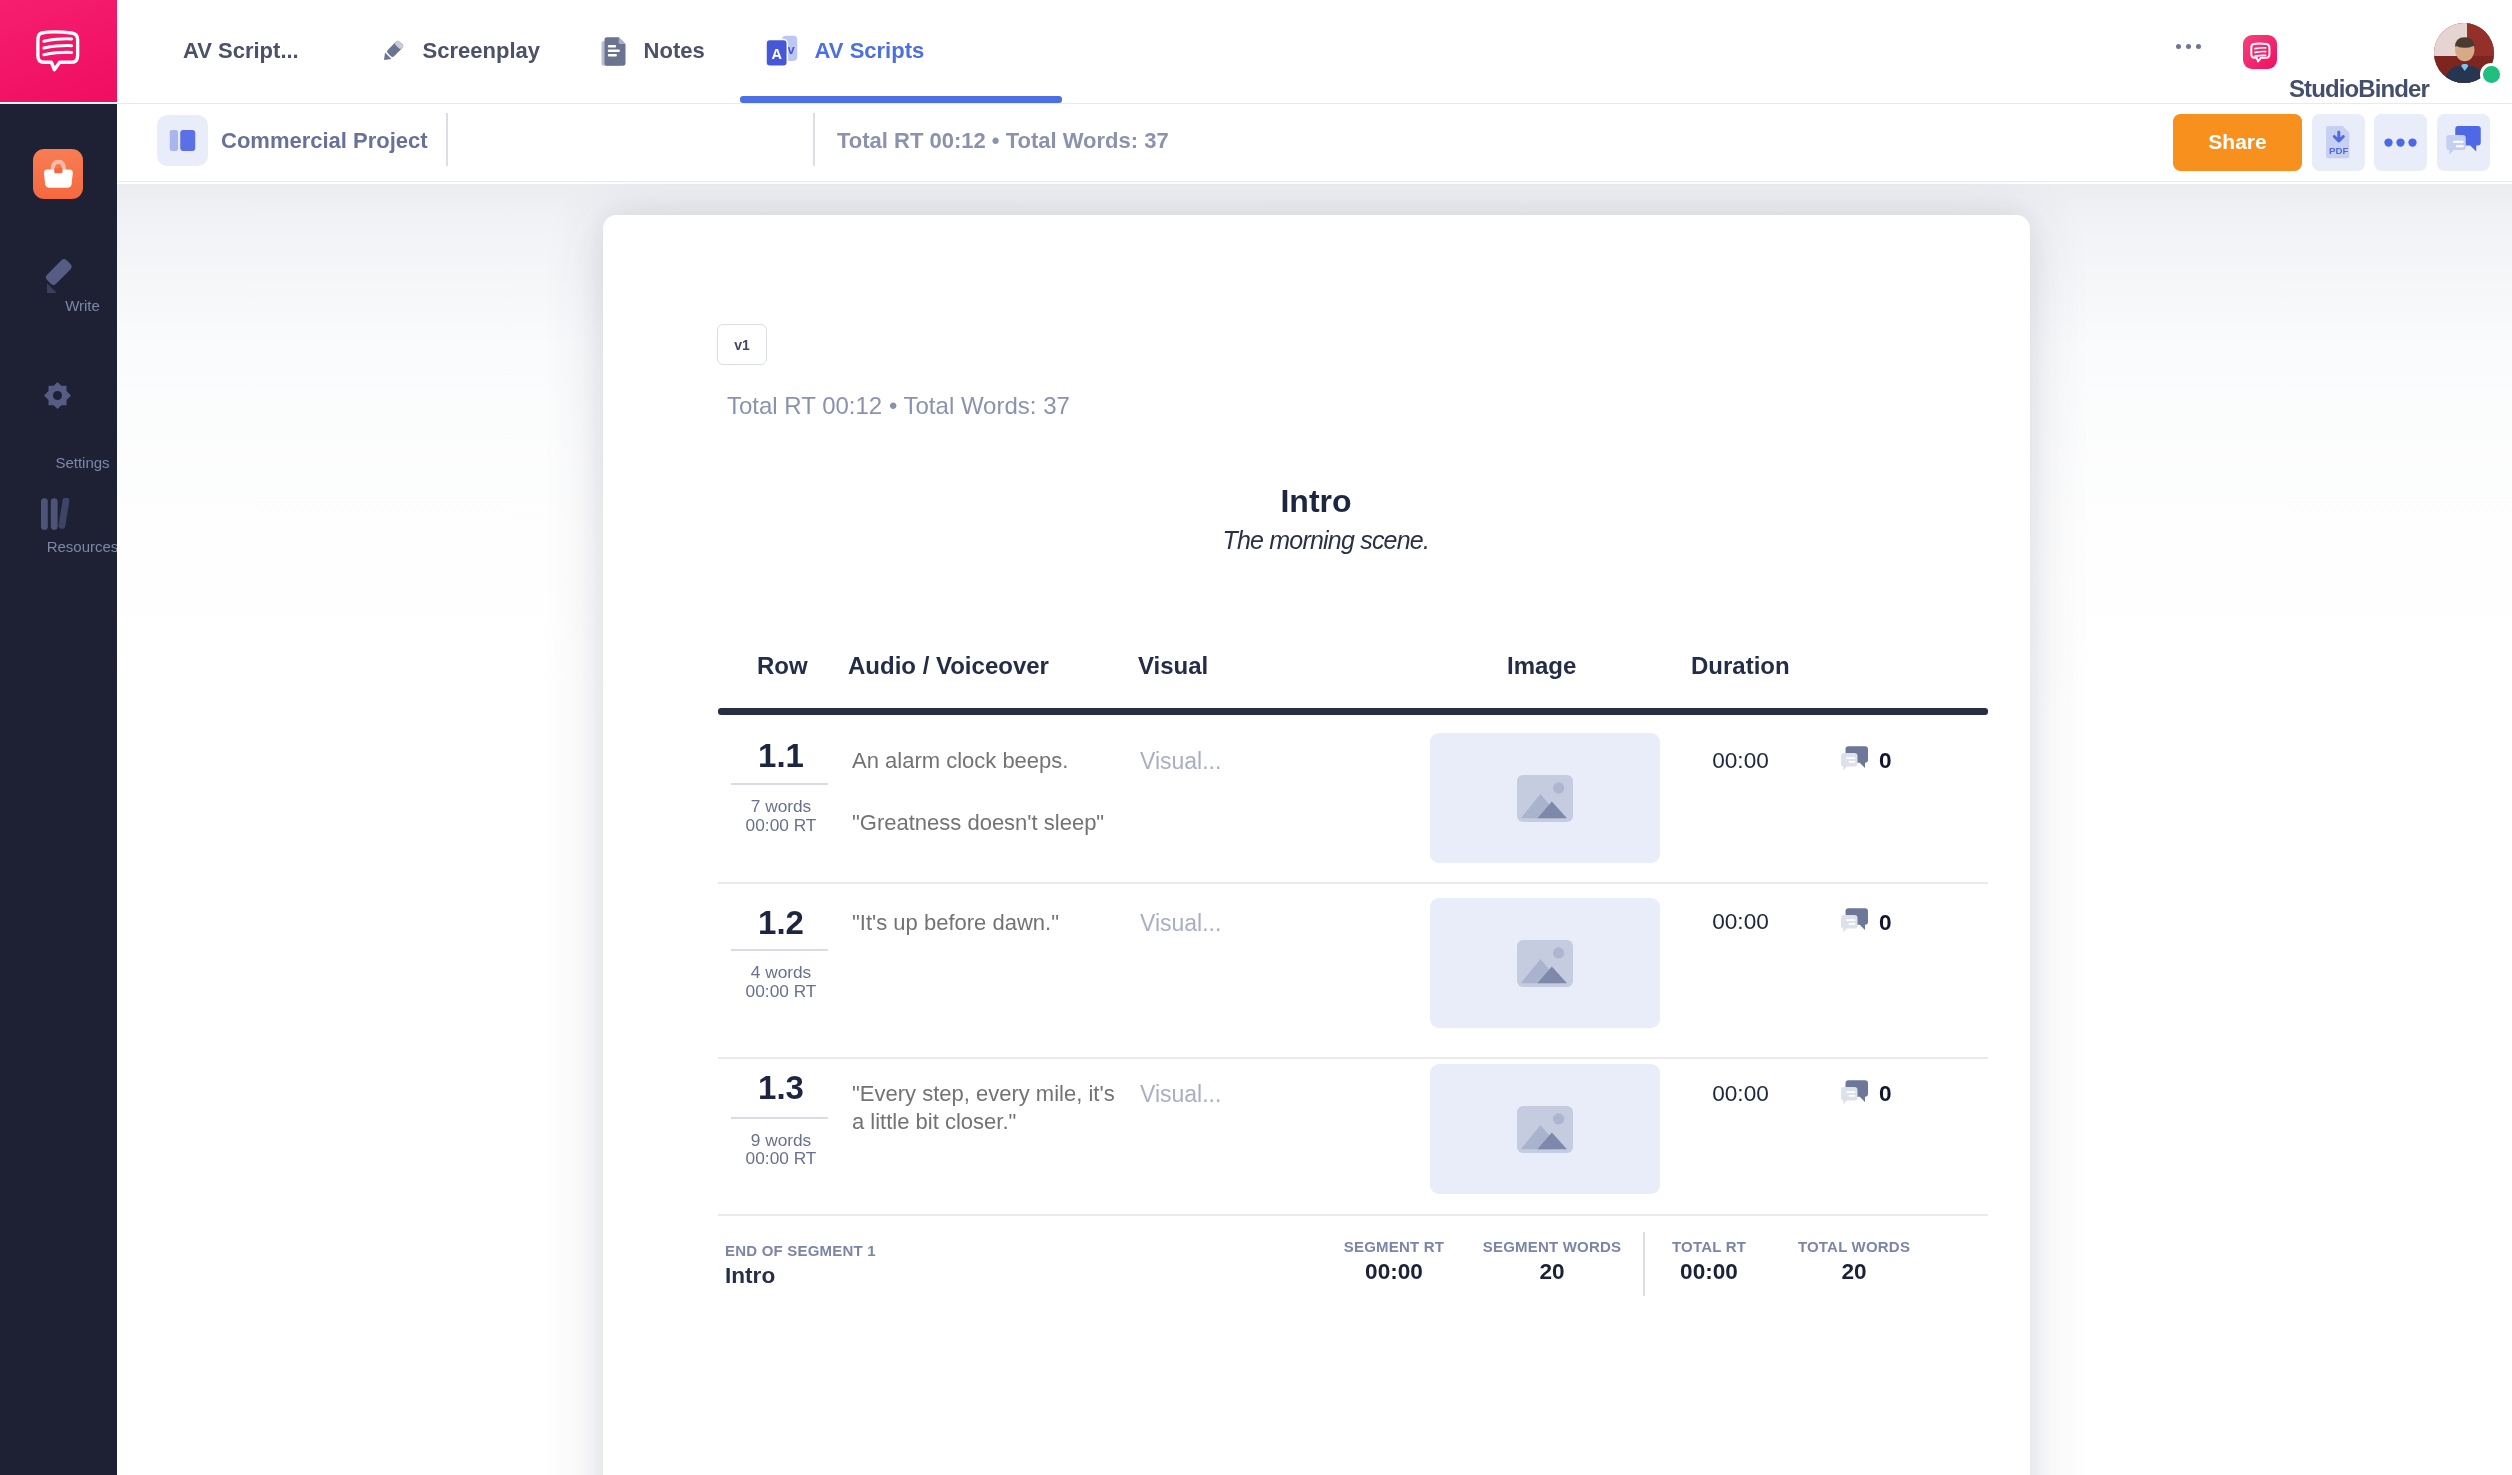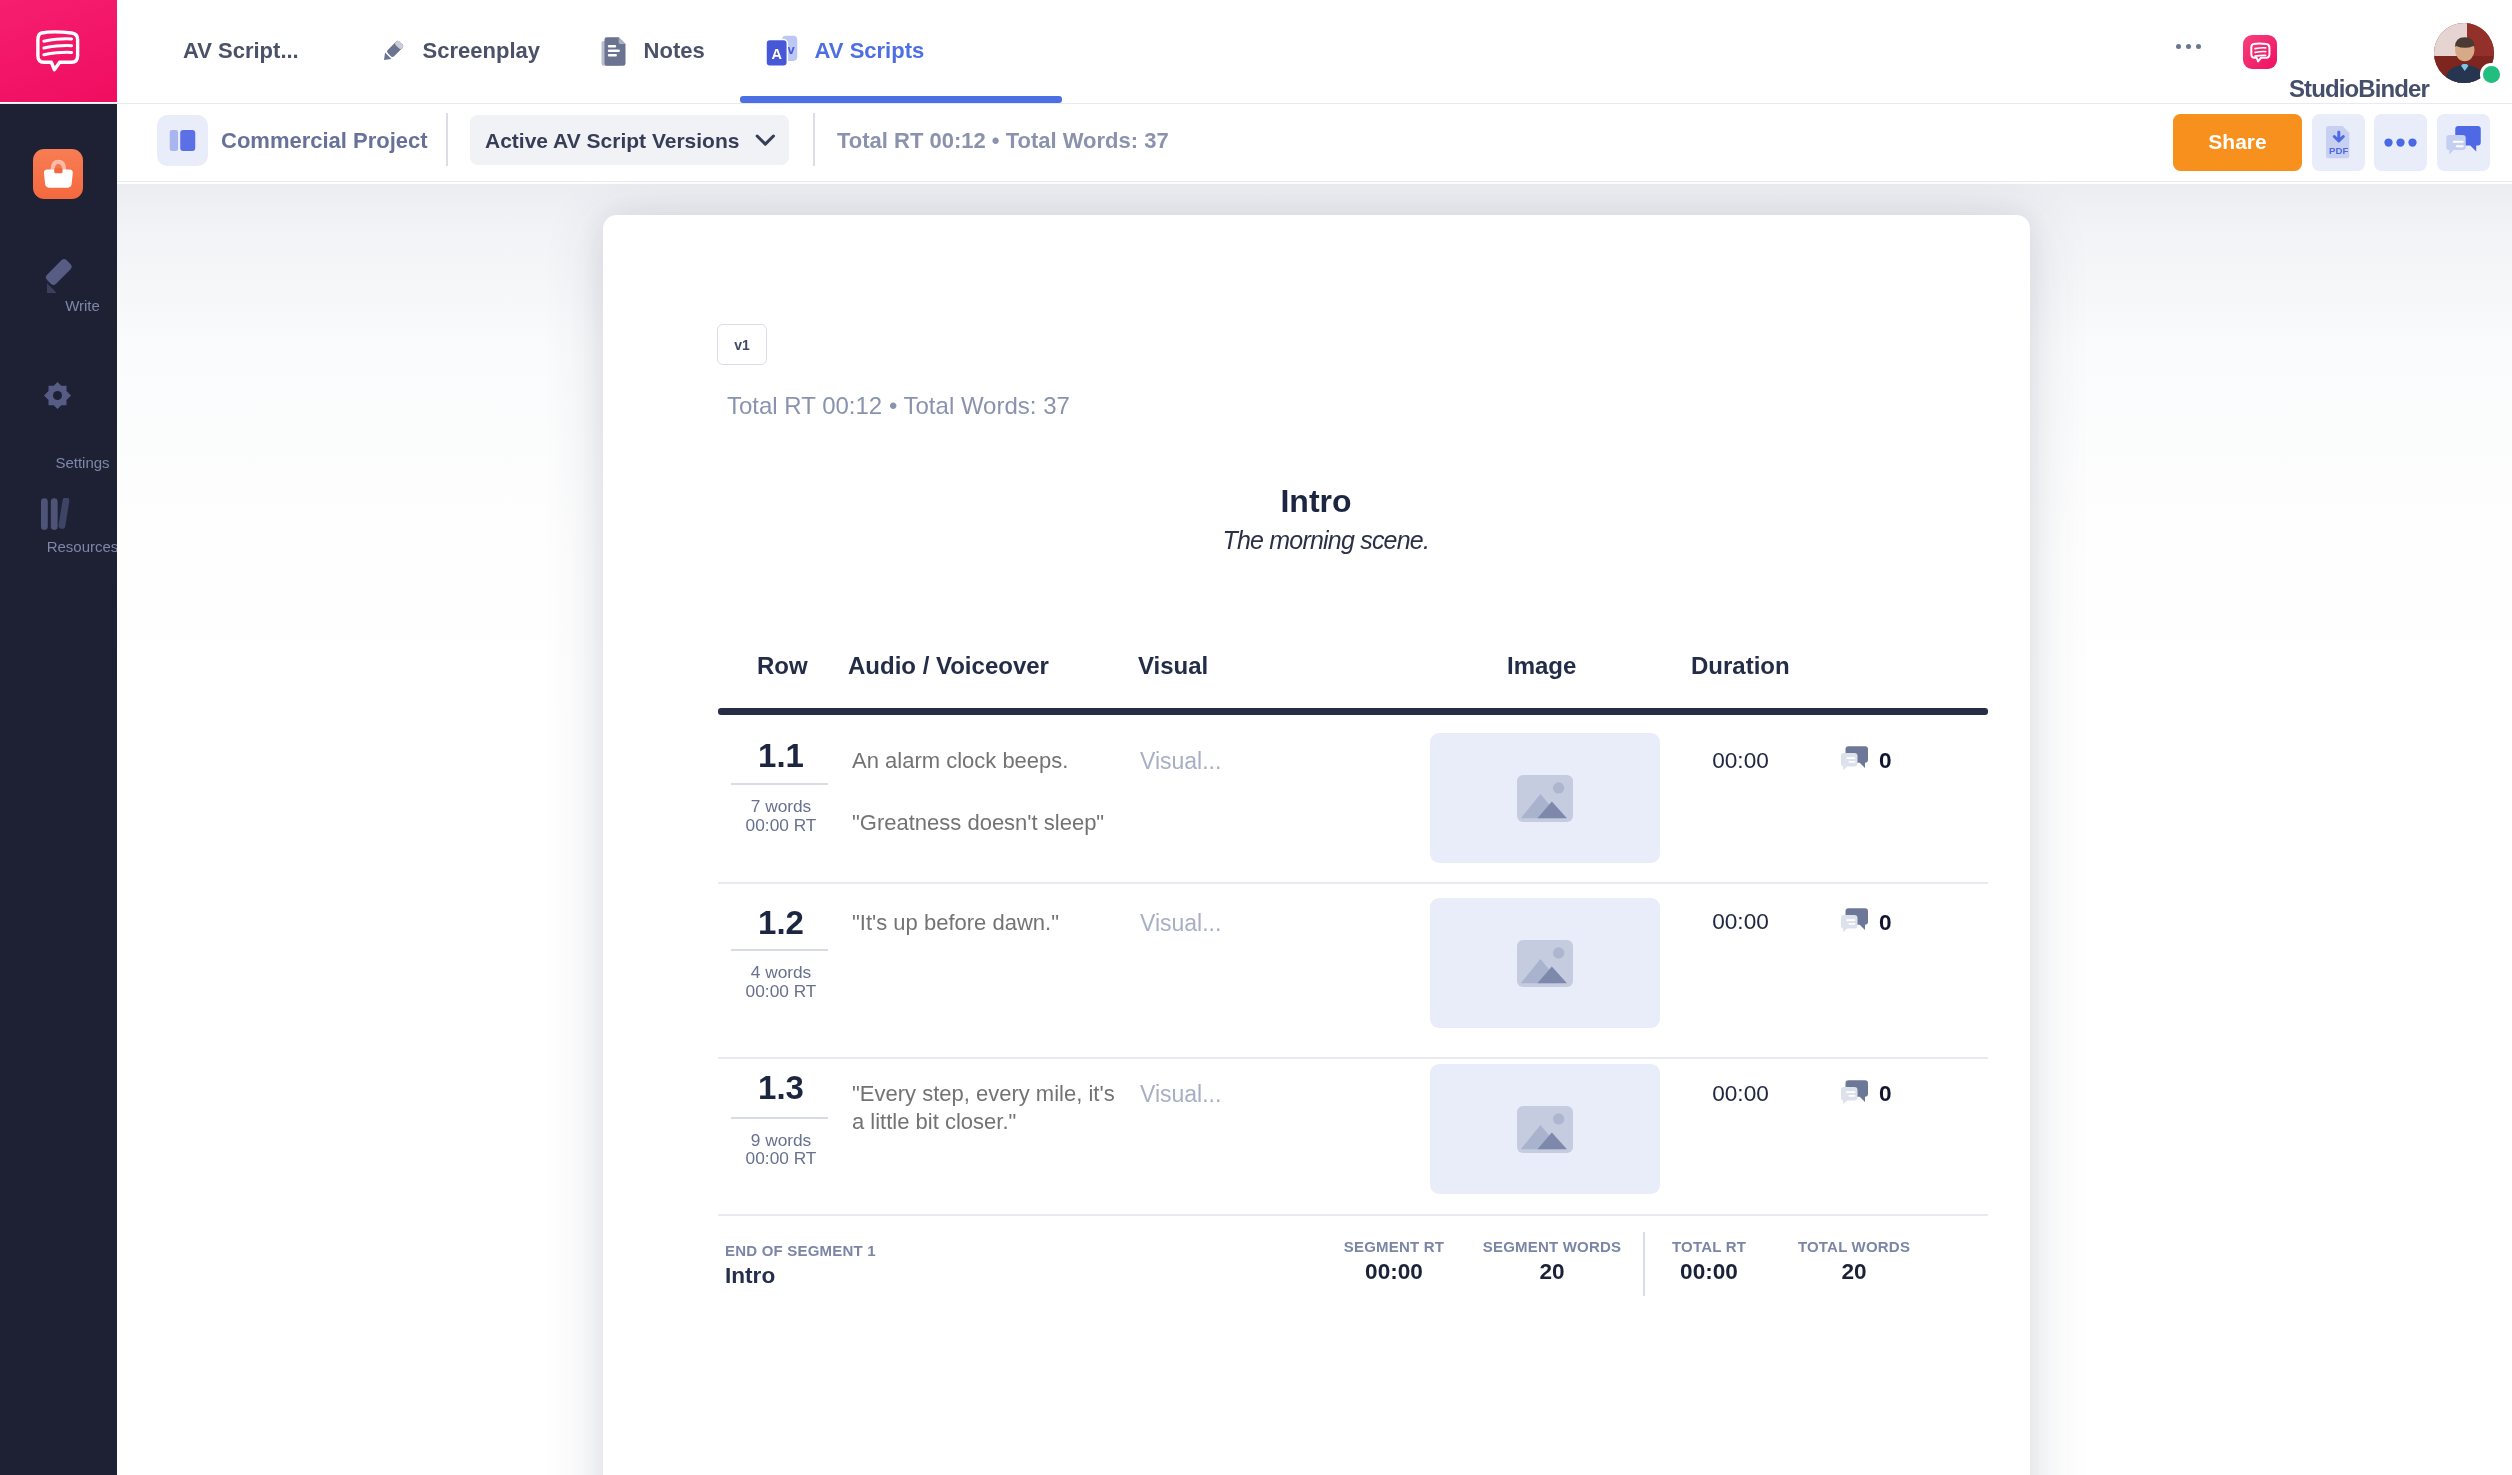--- a/index.html
+++ b/index.html
@@ -165,26 +165,20 @@
 
 <div id="toolbar">
   <div id="proj-chip">
     <svg width="51" height="51" viewBox="0 0 68 68">
       <rect x="17" y="20" width="11" height="28" rx="3" fill="#A9B5EF"></rect>
       <rect x="31" y="20" width="20" height="28" rx="4" fill="#5B6FE6"></rect>
     </svg>
   </div>
   <div class="t" id="proj-name">Commercial Project</div>
   <div class="tb-div" style="left:329px;"></div>
-  <div id="dropdown">
-    <div class="lbl">Active AV Script Versions</div>
-    <svg class="abs" style="left:284px; top:19px;" width="22.6" height="13.6" viewBox="0 0 32 20">
-      <path d="M4 3 L16 15 L28 3" stroke="#363D56" stroke-width="4.5" fill="none" stroke-linecap="round" stroke-linejoin="round"></path>
-    </svg>
-  </div>
   <div class="tb-div" style="left:696px;"></div>
   <div class="t" id="tb-total">Total RT 00:12 • Total Words: 37</div>
   <div id="share-btn">Share</div>
   <div class="icon-btn" style="left:2195px;">
     <svg width="25.6" height="33" viewBox="0 0 34 44">
       <path d="M3 0 h19 l9 9 v31 q0 3 -3 3 h-25 q-3 0 -3 -3 v-37 q0 -3 3 -3 z" fill="#C7D0F0"></path>
       <path d="M17 8 v11 M11 14 l6 6 l6 -6" stroke="#4F6BE3" stroke-width="4" fill="none" stroke-linecap="round" stroke-linejoin="round"></path>
       <text x="17" y="37" font-size="13" font-weight="bold" fill="#4F6BE3" text-anchor="middle" font-family="Liberation Sans, sans-serif">PDF</text>
     </svg>
   </div>

